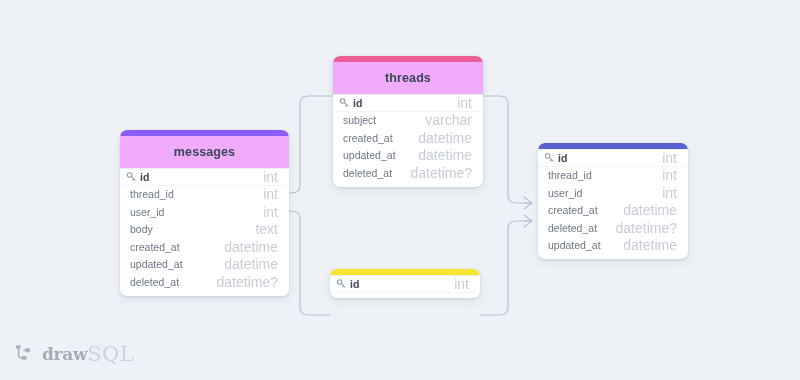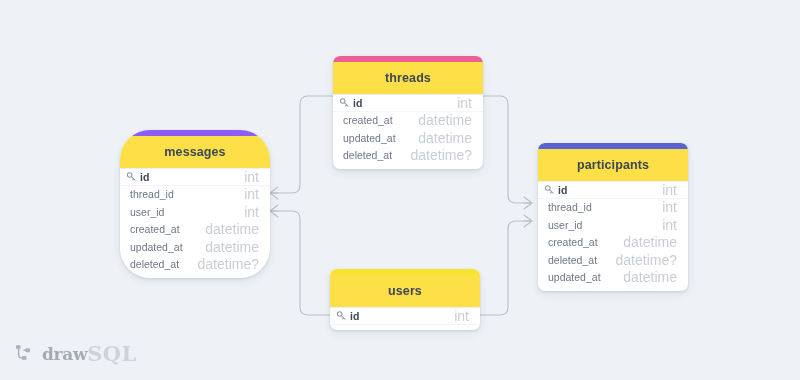--- a/index.html
+++ b/index.html
@@ -24,21 +24,21 @@
     height:6px;width:100%;
     border-top-left-radius:7px;border-top-right-radius:7px;
   }
   .tbl-title{
     text-align:center;
     font-size:12.5px;
     font-weight:600;
     color:#3d4757;
     letter-spacing:.1px;
     padding:9px 6px 9px;
-    background:#fde047;
+    background:#f0abfc;
   }
   .cols{padding:0 0 5px 0;}
   .col{
     display:flex;align-items:center;justify-content:space-between;
     height:17.5px;
     padding:0 11px 0 10px;
     box-sizing:border-box;
   }
   .col.pk{
     border-top:1px solid #eceff3;
@@ -71,21 +71,21 @@
     opacity:.52;
   }
   #wm-icon{width:22px;height:22px;margin-right:6px;flex:0 0 auto;}
   #wm-icon svg{display:block;}
   .wm-draw{
     font-family:"DejaVu Serif","Liberation Serif",serif;
     font-weight:700;font-size:17px;color:#5d6b7c;letter-spacing:-.3px;
   }
   .wm-sql{
     font-family:"DejaVu Serif","Liberation Serif",serif;
-    font-weight:700;font-size:21px;color:#aeb8c4;letter-spacing:.4px;
+    font-weight:400;font-size:21px;color:#aeb8c4;letter-spacing:.4px;
   }
 </style>
 </head>
 <body style="background: rgb(238, 242, 246);">
 
 <div id="canvas">
 
   <svg id="wires" viewBox="0 0 800 380" xmlns="http://www.w3.org/2000/svg">
     <g fill="none" stroke="#b6bfcb" stroke-width="1.1" stroke-linecap="round" stroke-linejoin="round">
 
@@ -101,21 +101,21 @@
 
       <path d="M532,221 L524,215 M532,221 L524,221 M532,221 L524,227"></path>
 
       <path d="M270,193 L278,187 M270,193 L278,193 M270,193 L278,199"></path>
 
       <path d="M270,211 L278,205 M270,211 L278,211 M270,211 L278,217"></path>
     </g>
   </svg>
 
   <div id="tables-layer">
-      <div class="tbl" style="left: 120px; top: 130px; width: 150px; border-radius: 30px;">
+      <div class="tbl" style="left: 120px; top: 130px; width: 169px;">
         <div class="tbl-accent" style="background: rgb(139, 92, 246);"></div>
         <div class="tbl-title">messages</div>
         <div class="cols">
           <div class="col pk">
             <div class="col-left">
               <span class="key-icon">
                 <svg viewBox="0 0 12 12" xmlns="http://www.w3.org/2000/svg">
                   <g fill="none" stroke="#8e98a8" stroke-width="1.1" stroke-linecap="round">
                     <circle cx="4" cy="4.3" r="2.5"></circle>
                     <path d="M5.9 6.2 L10 10.1"></path>
@@ -134,20 +134,26 @@
             <span class="col-type">int</span>
           </div>
           <div class="col">
             <div class="col-left">
               <span class="col-name">user_id</span>
             </div>
             <span class="col-type">int</span>
           </div>
           <div class="col">
             <div class="col-left">
+              <span class="col-name">body</span>
+            </div>
+            <span class="col-type">text</span>
+          </div>
+          <div class="col">
+            <div class="col-left">
               <span class="col-name">created_at</span>
             </div>
             <span class="col-type">datetime</span>
           </div>
           <div class="col">
             <div class="col-left">
               <span class="col-name">updated_at</span>
             </div>
             <span class="col-type">datetime</span>
           </div>
@@ -173,41 +179,46 @@
                     <path d="M8.3 8.5 L7.2 9.7"></path>
                   </g>
                 </svg>
               </span>
               <span class="col-name">id</span>
             </div>
             <span class="col-type">int</span>
           </div>
           <div class="col">
             <div class="col-left">
+              <span class="col-name">subject</span>
+            </div>
+            <span class="col-type">varchar</span>
+          </div>
+          <div class="col">
+            <div class="col-left">
               <span class="col-name">created_at</span>
             </div>
             <span class="col-type">datetime</span>
           </div>
           <div class="col">
             <div class="col-left">
               <span class="col-name">updated_at</span>
             </div>
             <span class="col-type">datetime</span>
           </div>
           <div class="col">
             <div class="col-left">
               <span class="col-name">deleted_at</span>
             </div>
             <span class="col-type">datetime?</span>
           </div>
         </div>
       </div>
       <div class="tbl" style="left: 538px; top: 143px; width: 150px;">
         <div class="tbl-accent" style="background: rgb(90, 98, 209);"></div>
-        <div class="tbl-title">participants</div>
         <div class="cols">
           <div class="col pk">
             <div class="col-left">
               <span class="key-icon">
                 <svg viewBox="0 0 12 12" xmlns="http://www.w3.org/2000/svg">
                   <g fill="none" stroke="#8e98a8" stroke-width="1.1" stroke-linecap="round">
                     <circle cx="4" cy="4.3" r="2.5"></circle>
                     <path d="M5.9 6.2 L10 10.1"></path>
                     <path d="M8.3 8.5 L7.2 9.7"></path>
                   </g>
@@ -244,21 +255,20 @@
           <div class="col">
             <div class="col-left">
               <span class="col-name">updated_at</span>
             </div>
             <span class="col-type">datetime</span>
           </div>
         </div>
       </div>
       <div class="tbl" style="left: 330px; top: 269px; width: 150px;">
         <div class="tbl-accent" style="background: rgb(247, 228, 49);"></div>
-        <div class="tbl-title">users</div>
         <div class="cols">
           <div class="col pk">
             <div class="col-left">
               <span class="key-icon">
                 <svg viewBox="0 0 12 12" xmlns="http://www.w3.org/2000/svg">
                   <g fill="none" stroke="#8e98a8" stroke-width="1.1" stroke-linecap="round">
                     <circle cx="4" cy="4.3" r="2.5"></circle>
                     <path d="M5.9 6.2 L10 10.1"></path>
                     <path d="M8.3 8.5 L7.2 9.7"></path>
                   </g>

